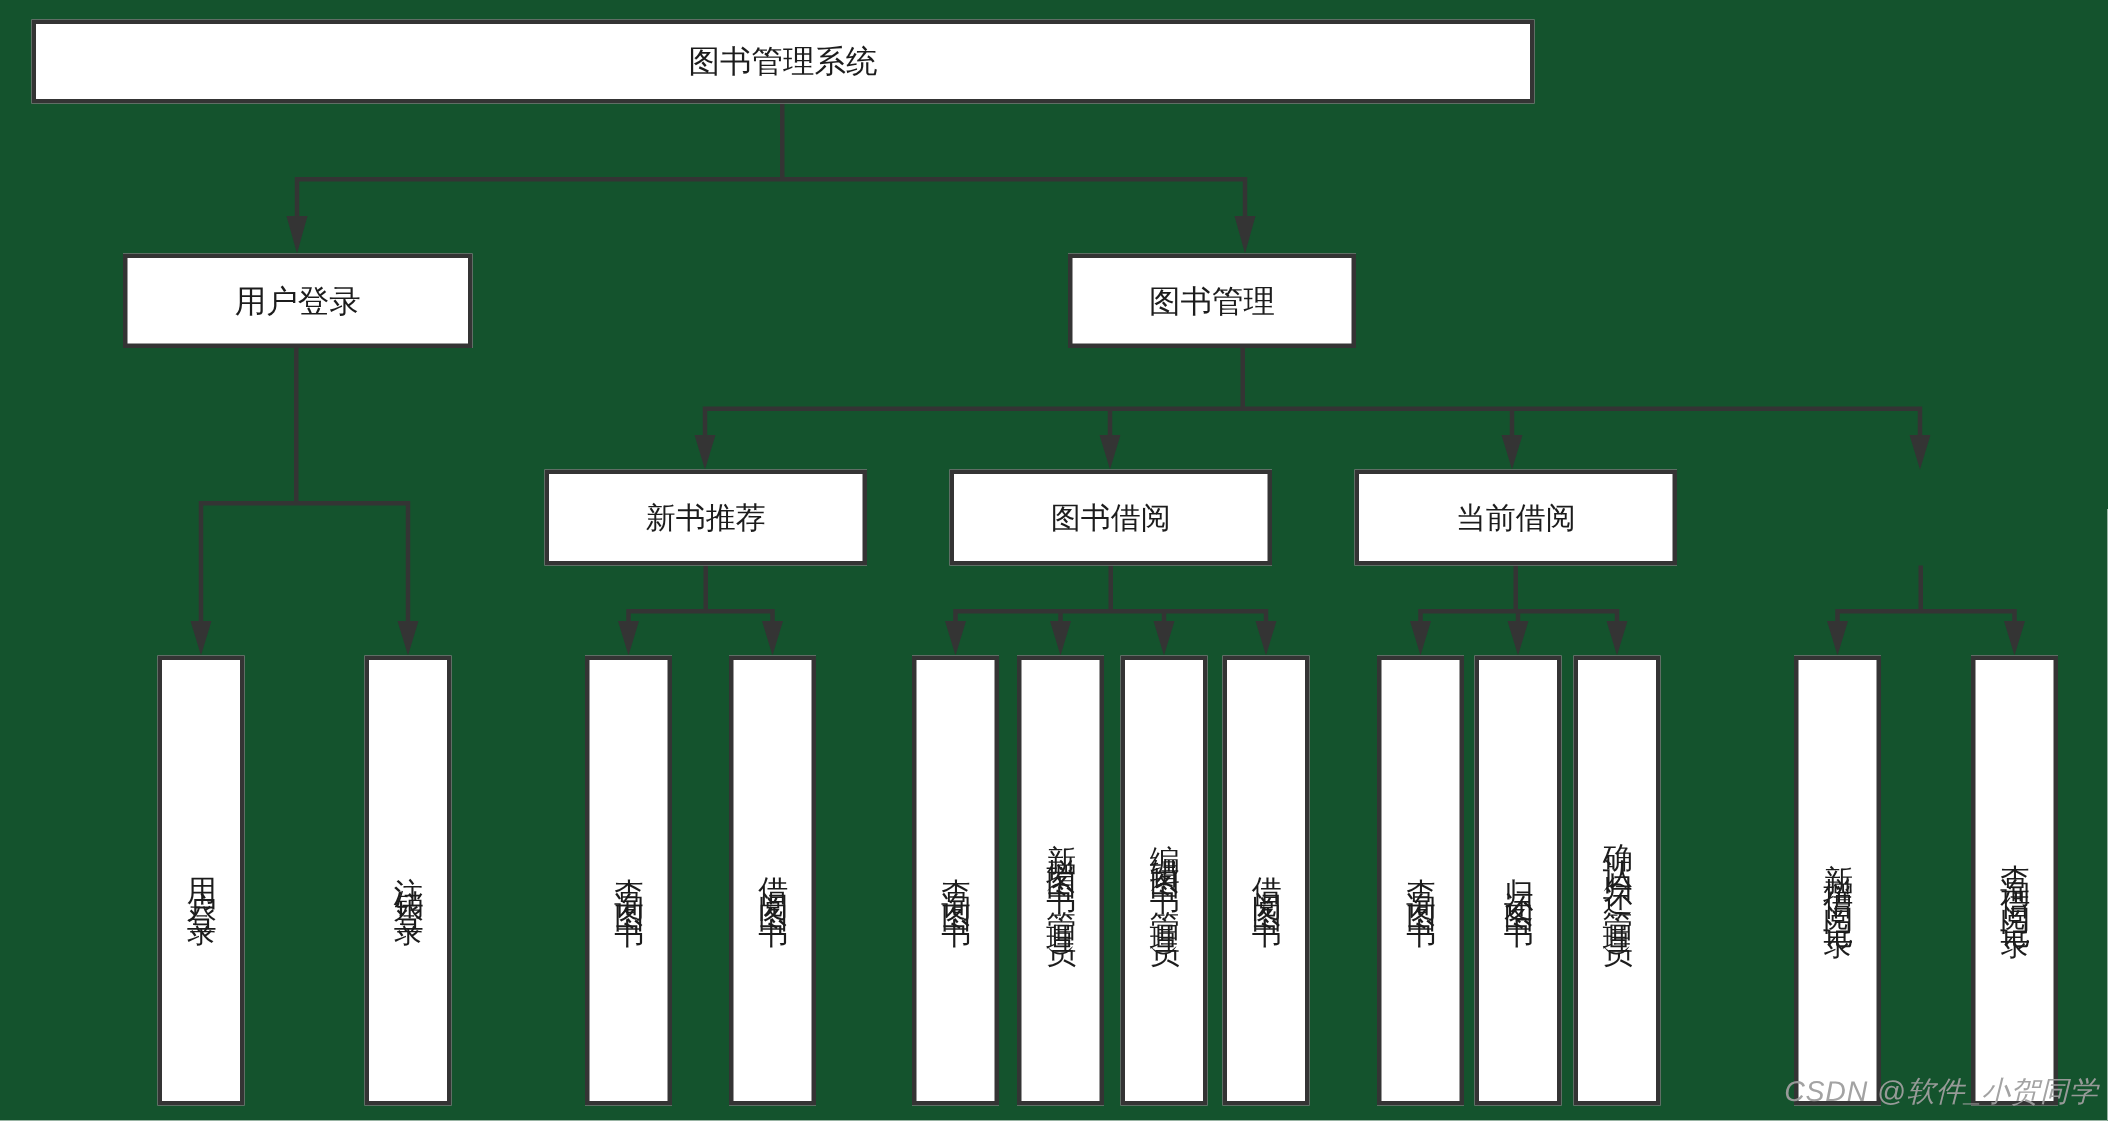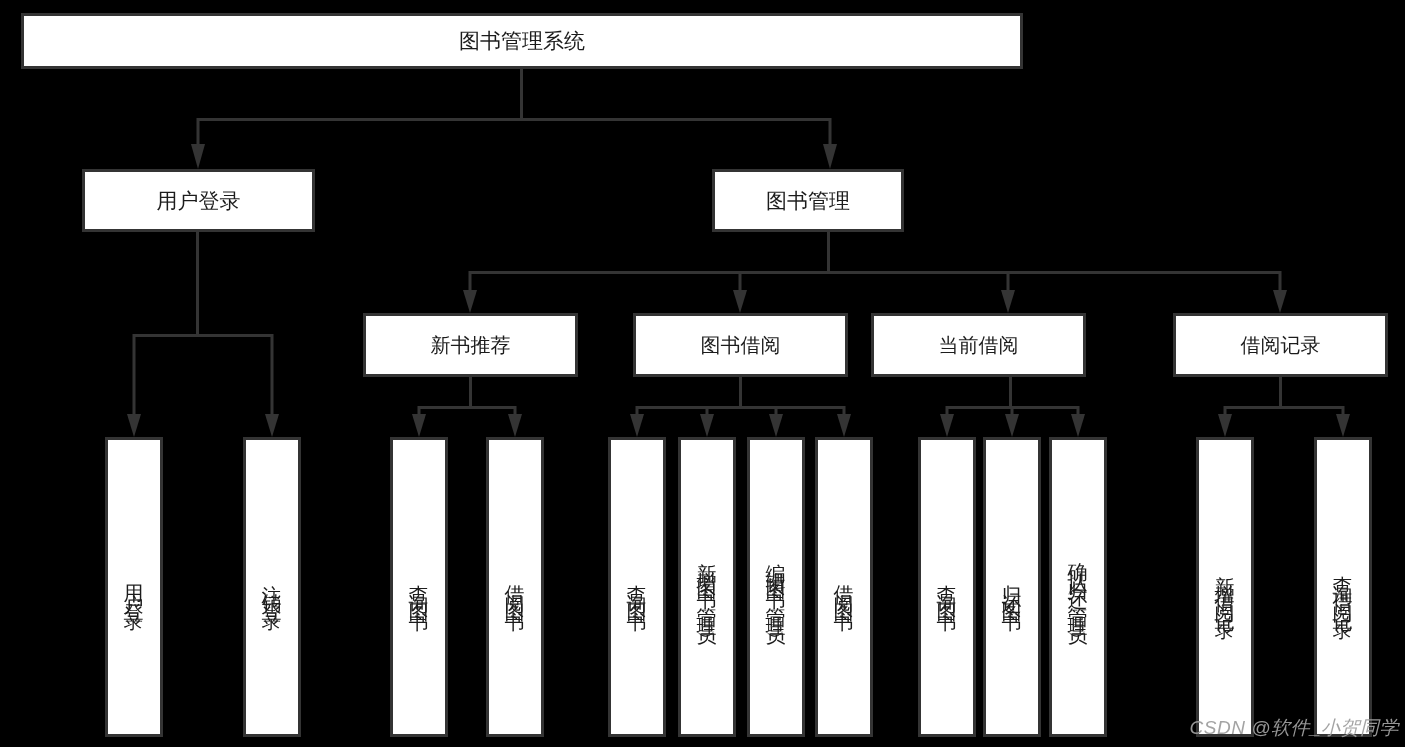--- a/index.html
+++ b/index.html
@@ -1,19 +1,19 @@
 <!DOCTYPE html>
 <html><head>
 <meta charset="utf-8">
 <style>
   html,body{margin:0;padding:0;background:#ffffff;}
   .stage{
     position:relative;
     width:1405px;height:747px;
-    background:#000000;
+    background:#14532d;
     font-family:"Liberation Sans", sans-serif;
     overflow:hidden;
   }
   .connectors{position:absolute;left:0;top:0;}
   .box{
     position:absolute;
     box-sizing:border-box;
     border:3px solid #343434;
     background:#ffffff;
     display:flex;align-items:center;justify-content:center;
@@ -104,25 +104,22 @@
   <div class="box" style="left:712px;top:169px;width:192px;height:63px;">
     <span>图书管理</span>
   </div>
 
   <div class="box" style="left:633px;top:313px;width:215px;height:64px;font-size:20px;">
     <span>图书借阅</span>
   </div>
   <div class="box" style="left:363px;top:313px;width:215px;height:64px;font-size:20px;">
     <span>新书推荐</span>
   </div>
-  <div class="box" style="left:871px;top:313px;width:215px;height:64px;font-size:20px;">
+  <div class="box" style="left:903px;top:313px;width:215px;height:64px;font-size:20px;">
     <span>当前借阅</span>
-  </div>
-  <div class="box" style="left:1173px;top:313px;width:215px;height:64px;font-size:20px;">
-    <span>借阅记录</span>
   </div>
 
   <div class="leaf" style="left:105px;top:437px;width:58px;height:300px;">
     <span class="vtxt">用户登录</span>
   </div>
   <div class="leaf" style="left:243px;top:437px;width:58px;height:300px;">
     <span class="vtxt">注销登录</span>
   </div>
 
   <div class="leaf" style="left:390px;top:437px;width:58px;height:300px;">

